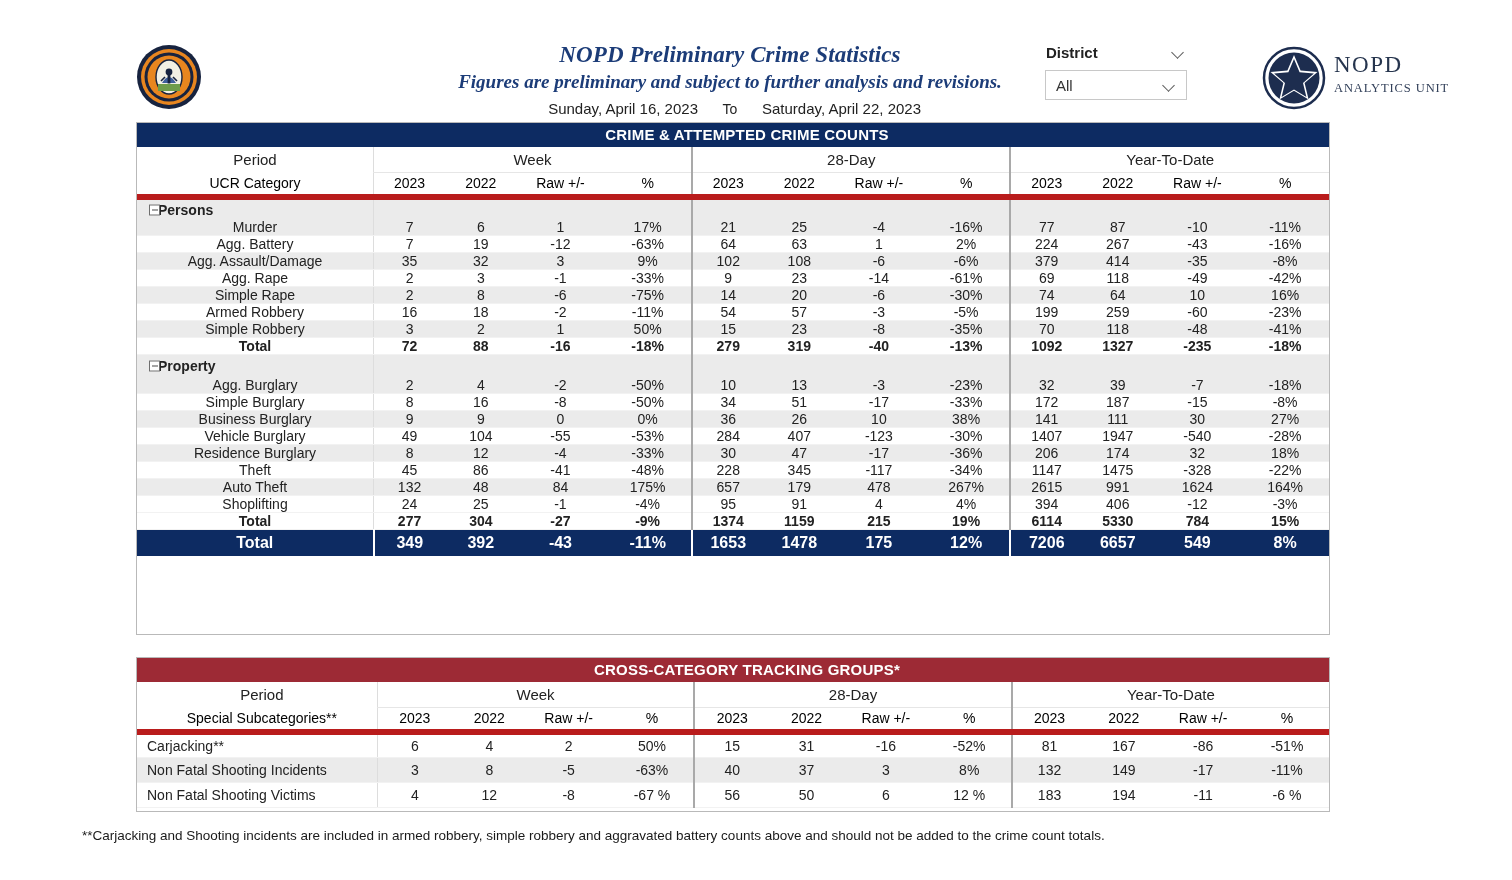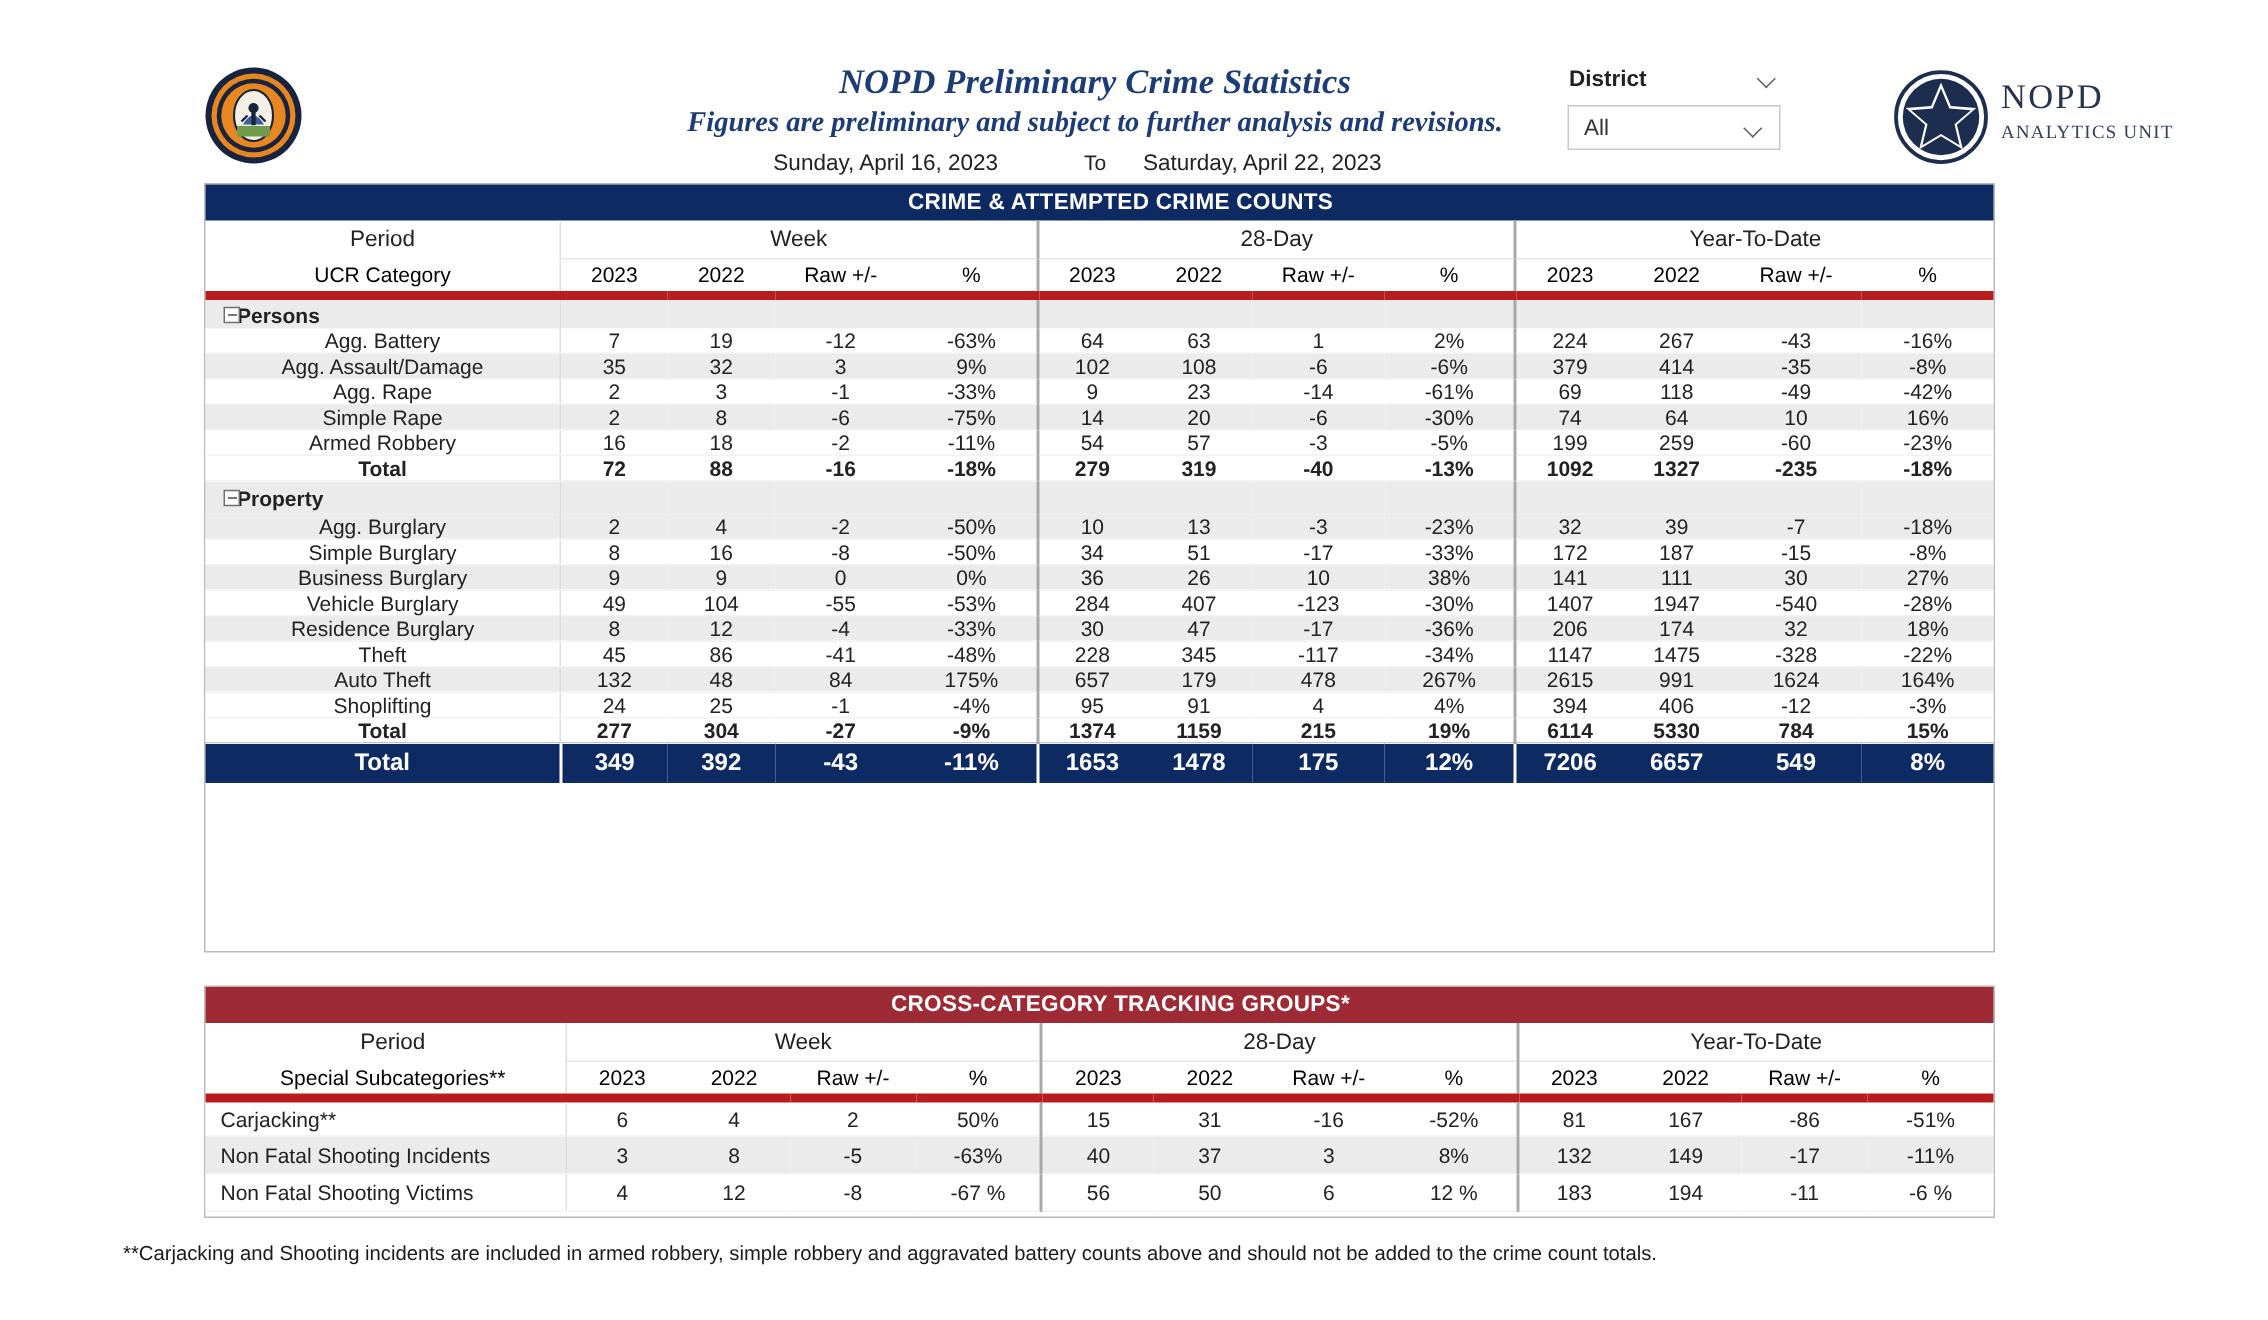--- a/index.html
+++ b/index.html
@@ -34,21 +34,21 @@
     font-family: "Liberation Serif", serif;
     font-style: italic; font-weight: bold;
     font-size: 19px; color: #1c3c78;
     margin-top: 3px; line-height: 1.15;
   }
   .date-row {
     margin-top: 7px;
     display: flex; justify-content: center; align-items: baseline;
     font-size: 15px; color: #222; font-family: "Liberation Sans", sans-serif;
   }
-  .date-row .d1 { width: 215px; }
+  .date-row .d1 { width: 215px; text-align: right; }
   .date-row .dto { width: 64px; text-align: center; font-size: 14px; }
   .date-row .d2 { width: 215px; text-align: left; }
 
   
   .district-wrap { position: absolute; left: 1045px; top: 40px; width: 142px; }
   .district-label-row {
     display: flex; align-items: center; justify-content: space-between;
     height: 24px; padding: 0 1px;
   }
   .district-label { font-size: 15px; font-weight: bold; color: #222; }
@@ -281,20 +281,35 @@
             <td class="num"></td>
             <td class="num vsep-l"></td>
             <td class="num"></td>
             <td class="num"></td>
             <td class="num"></td>
             <td class="num vsep-l"></td>
             <td class="num"></td>
             <td class="num"></td>
             <td class="num"></td>
           </tr>
+          <tr class="data alt">
+            <td class="cat">Murder</td>
+            <td class="num vsep-hdr">7</td>
+            <td class="num">6</td>
+            <td class="num">1</td>
+            <td class="num">17%</td>
+            <td class="num vsep-l">21</td>
+            <td class="num">25</td>
+            <td class="num">-4</td>
+            <td class="num">-16%</td>
+            <td class="num vsep-l">77</td>
+            <td class="num">87</td>
+            <td class="num">-10</td>
+            <td class="num">-11%</td>
+          </tr>
           <tr class="data plain">
             <td class="cat">Agg. Battery</td>
             <td class="num vsep-hdr">7</td>
             <td class="num">19</td>
             <td class="num">-12</td>
             <td class="num">-63%</td>
             <td class="num vsep-l">64</td>
             <td class="num">63</td>
             <td class="num">1</td>
             <td class="num">2%</td>
@@ -355,20 +370,35 @@
             <td class="num">-2</td>
             <td class="num">-11%</td>
             <td class="num vsep-l">54</td>
             <td class="num">57</td>
             <td class="num">-3</td>
             <td class="num">-5%</td>
             <td class="num vsep-l">199</td>
             <td class="num">259</td>
             <td class="num">-60</td>
             <td class="num">-23%</td>
+          </tr>
+          <tr class="data alt">
+            <td class="cat">Simple Robbery</td>
+            <td class="num vsep-hdr">3</td>
+            <td class="num">2</td>
+            <td class="num">1</td>
+            <td class="num">50%</td>
+            <td class="num vsep-l">15</td>
+            <td class="num">23</td>
+            <td class="num">-8</td>
+            <td class="num">-35%</td>
+            <td class="num vsep-l">70</td>
+            <td class="num">118</td>
+            <td class="num">-48</td>
+            <td class="num">-41%</td>
           </tr>
           <tr class="data subtotal">
             <td class="cat">Total</td>
             <td class="num vsep-hdr">72</td>
             <td class="num">88</td>
             <td class="num">-16</td>
             <td class="num">-18%</td>
             <td class="num vsep-l">279</td>
             <td class="num">319</td>
             <td class="num">-40</td>

